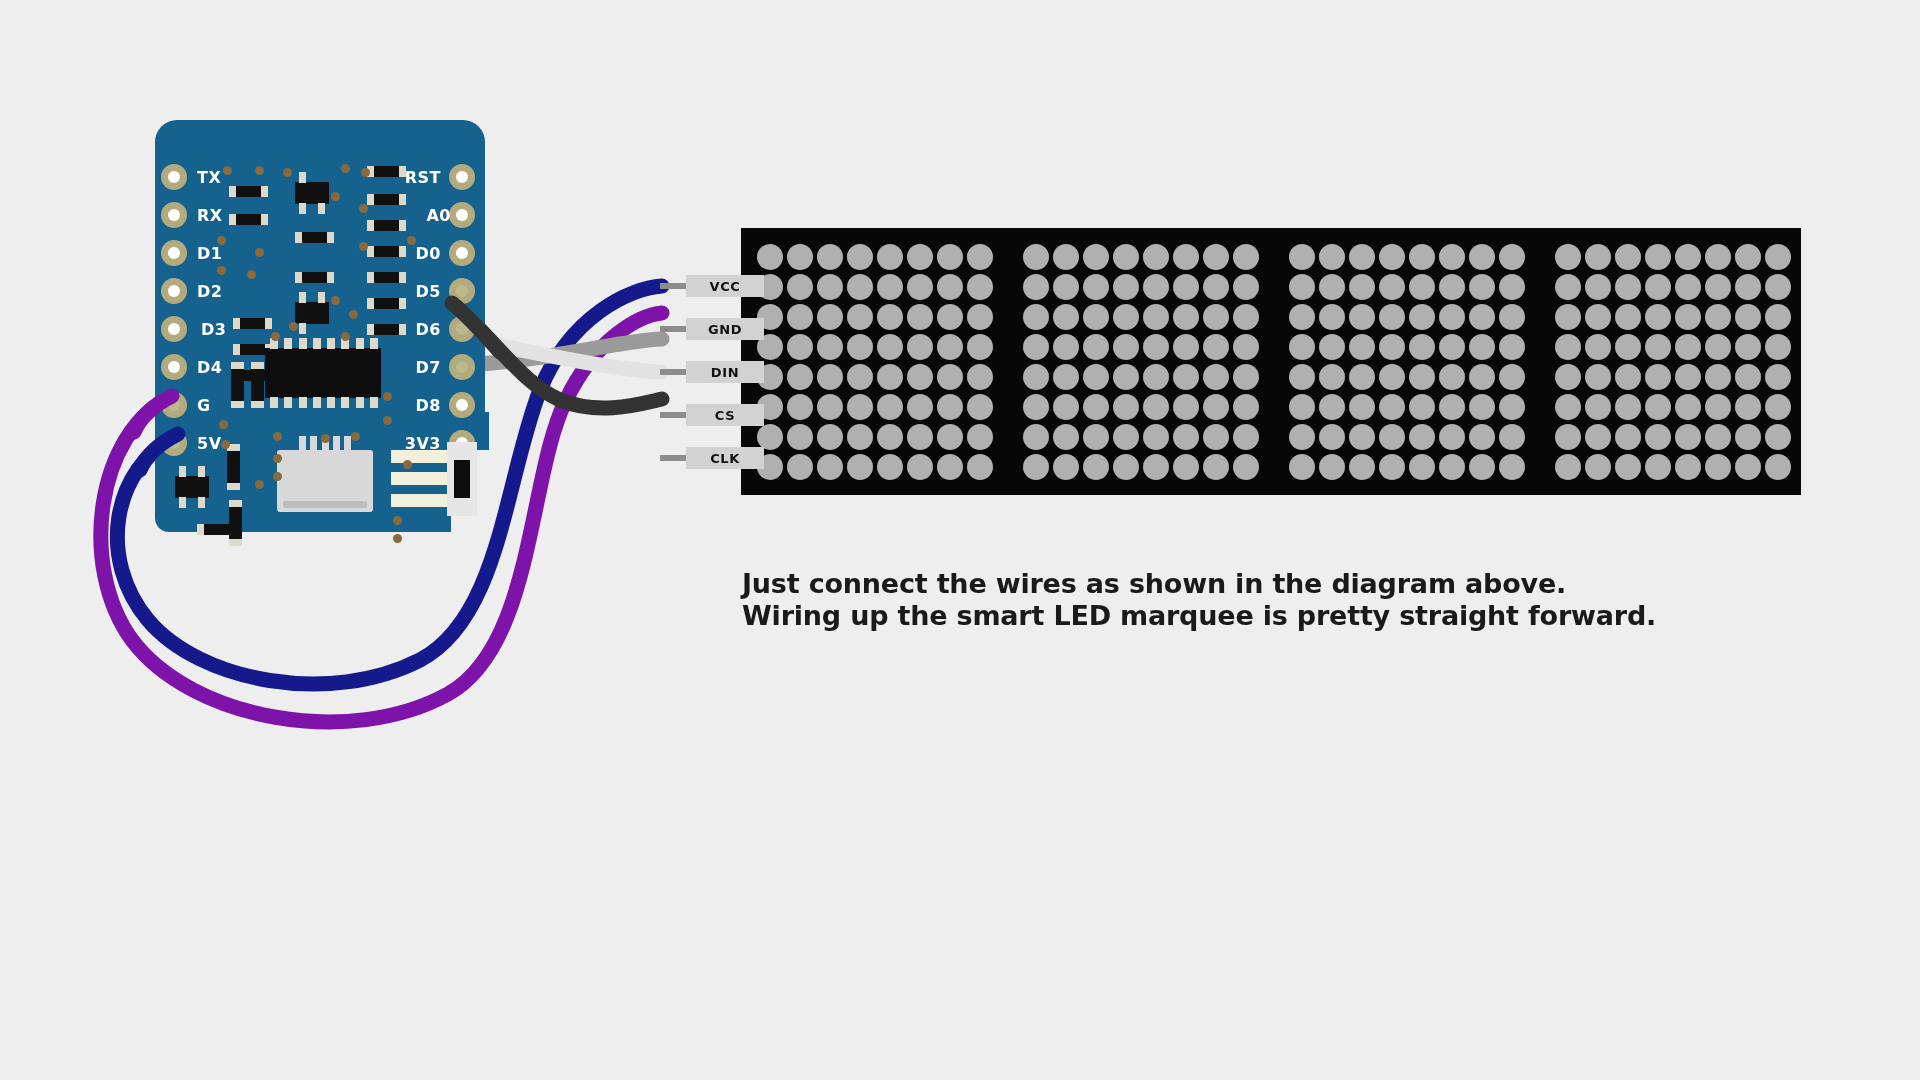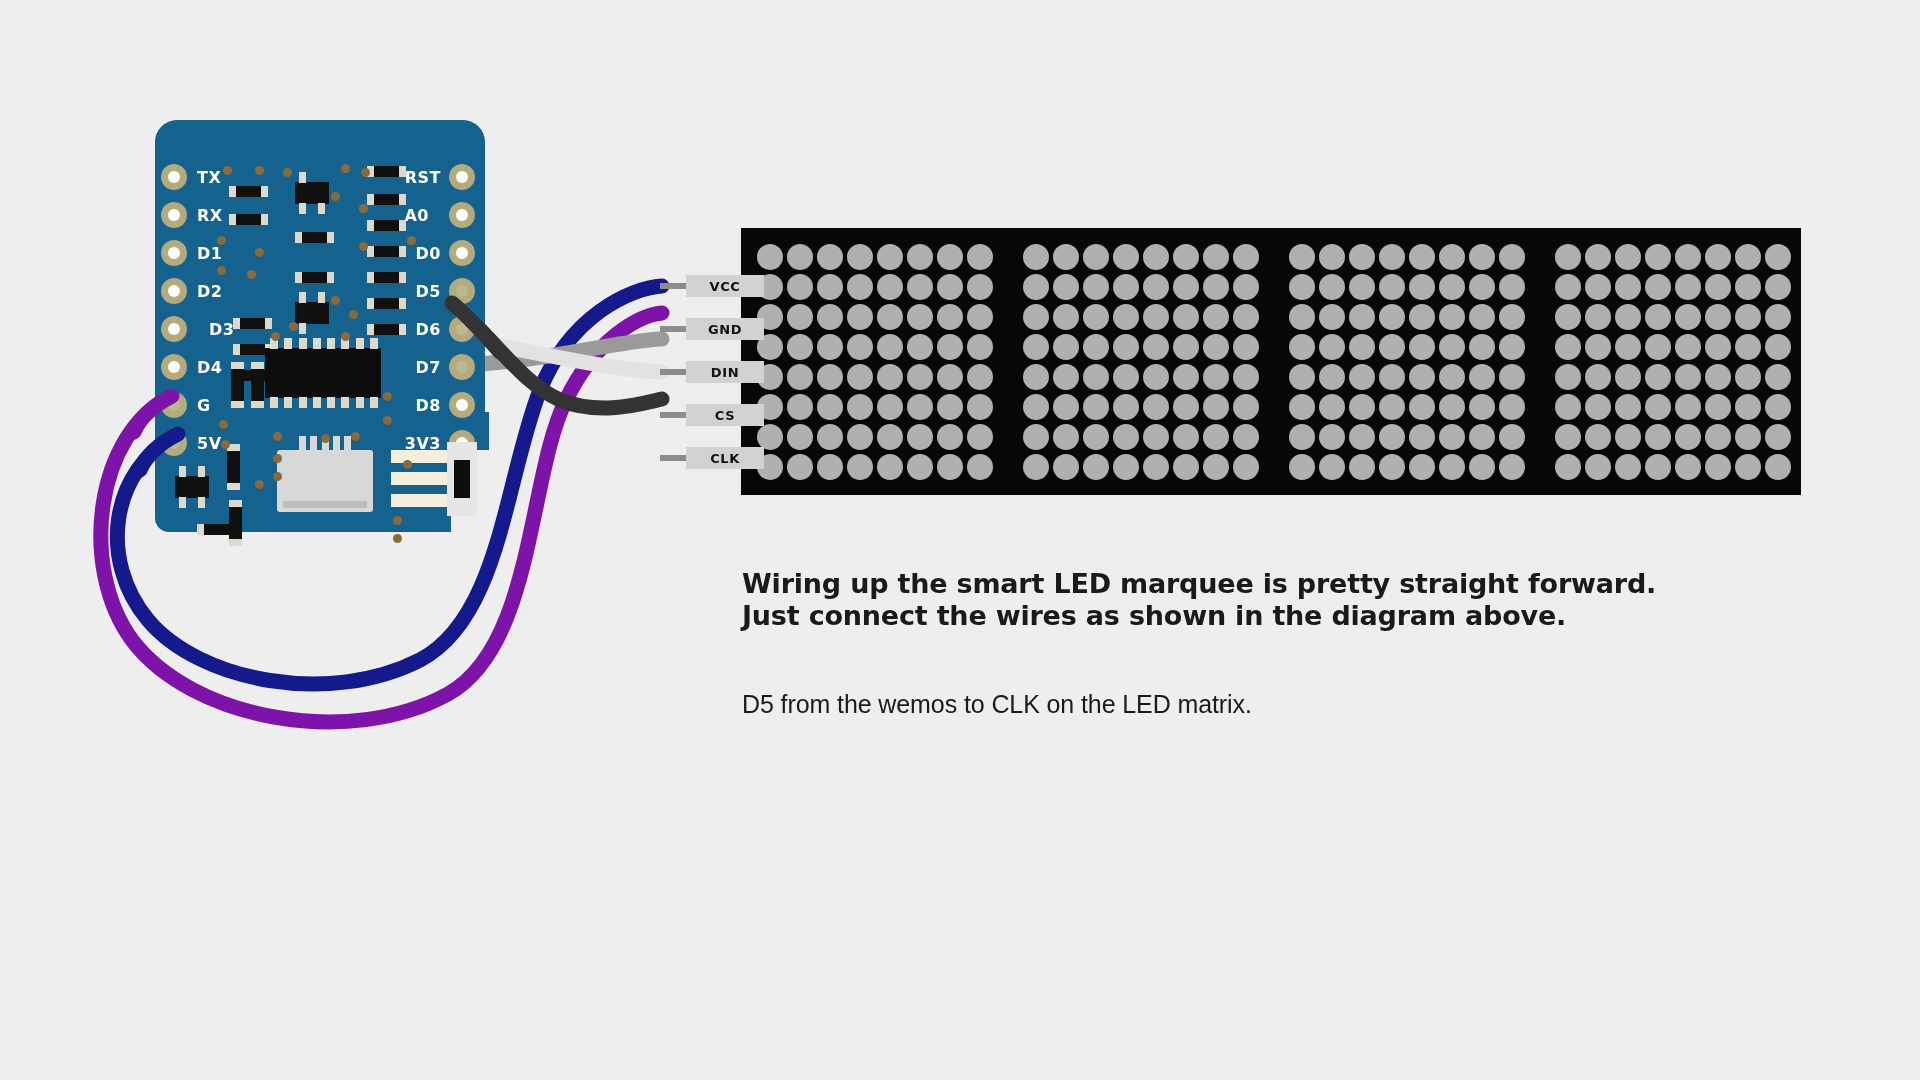--- a/index.html
+++ b/index.html
@@ -478,21 +478,21 @@
         <div class="hole"></div>
       </div>
     <div class="pad used" style="left:6px;top:310px;">
         <div class="hole"></div>
       </div>
 
     <span class="pinlbl" style="left:42px;top:48px;">TX</span>
     <span class="pinlbl" style="left:42px;top:86px;">RX</span>
     <span class="pinlbl" style="left:42px;top:124px;">D1</span>
     <span class="pinlbl" style="left:42px;top:162px;">D2</span>
-    <span class="pinlbl" style="left:54px;top:200px;">D3</span>
+    <span class="pinlbl" style="left:46px;top:200px;">D3</span>
     <span class="pinlbl" style="left:42px;top:238px;">D4</span>
     <span class="pinlbl" style="left:42px;top:276px;">G</span>
     <span class="pinlbl" style="left:42px;top:314px;">5V</span>
 
     <div class="pad" style="left:294px;top:44px;">
         <div class="hole"></div>
       </div>
     <div class="pad" style="left:294px;top:82px;">
         <div class="hole"></div>
       </div>
@@ -509,21 +509,21 @@
         <div class="hole"></div>
       </div>
     <div class="pad" style="left:294px;top:272px;">
         <div class="hole"></div>
       </div>
     <div class="pad" style="left:294px;top:310px;">
         <div class="hole"></div>
       </div>
 
     <span class="pinlbl right" style="left:228px;top:48px;width:58px;">RST</span>
-    <span class="pinlbl right" style="left:216px;top:86px;width:58px;">A0</span>
+    <span class="pinlbl right" style="left:238px;top:86px;width:58px;">A0</span>
     <span class="pinlbl right" style="left:228px;top:124px;width:58px;">D0</span>
     <span class="pinlbl right" style="left:228px;top:162px;width:58px;">D5</span>
     <span class="pinlbl right" style="left:228px;top:200px;width:58px;">D6</span>
     <span class="pinlbl right" style="left:228px;top:238px;width:58px;">D7</span>
     <span class="pinlbl right" style="left:228px;top:276px;width:58px;">D8</span>
     <span class="pinlbl right" style="left:228px;top:314px;width:58px;">3V3</span>
 
     <div class="smd res" style="left:80px;top:66px;"></div>
     <div class="smd res" style="left:80px;top:94px;"></div>
     <div class="smd res" style="left:84px;top:198px;"></div>
@@ -640,21 +640,20 @@
   </div>
 
   <svg id="wire-layer-front" viewBox="0 0 1920 1080" xmlns="http://www.w3.org/2000/svg">
     <path d="M 178,434 C 158,444 146,456 140,470" fill="none" stroke="#141a8c" stroke-width="15" stroke-linecap="round"></path>
     <path d="M 172,396 C 152,406 140,418 134,432" fill="none" stroke="#7d13a8" stroke-width="15" stroke-linecap="round"></path>
     <path d="M 452,303 C 470,318 486,336 500,352" fill="none" stroke="#333333" stroke-width="15" stroke-linecap="round"></path>
   </svg>
 
   <div id="text-block">
     <div class="headline">
+      <div>Just connect the wires as shown in the diagram above.</div>
       <div>Wiring up the smart LED marquee is pretty straight forward.</div>
-      <div>Just connect the wires as shown in the diagram above.</div>
     </div>
     <ul class="wire-list">
-      <li>D5 from the wemos to CLK on the LED matrix.</li>
     </ul>
   </div>
 
 </div>
 
 </body></html>

